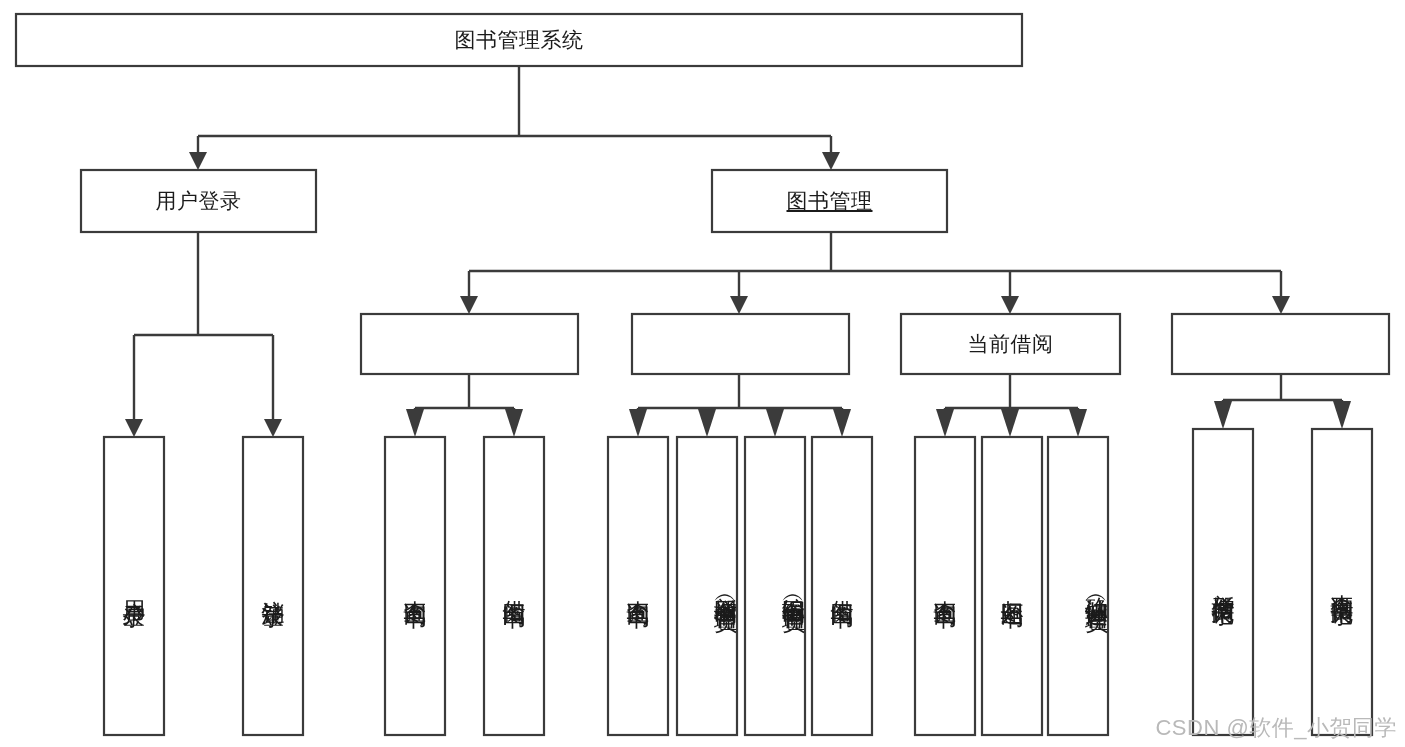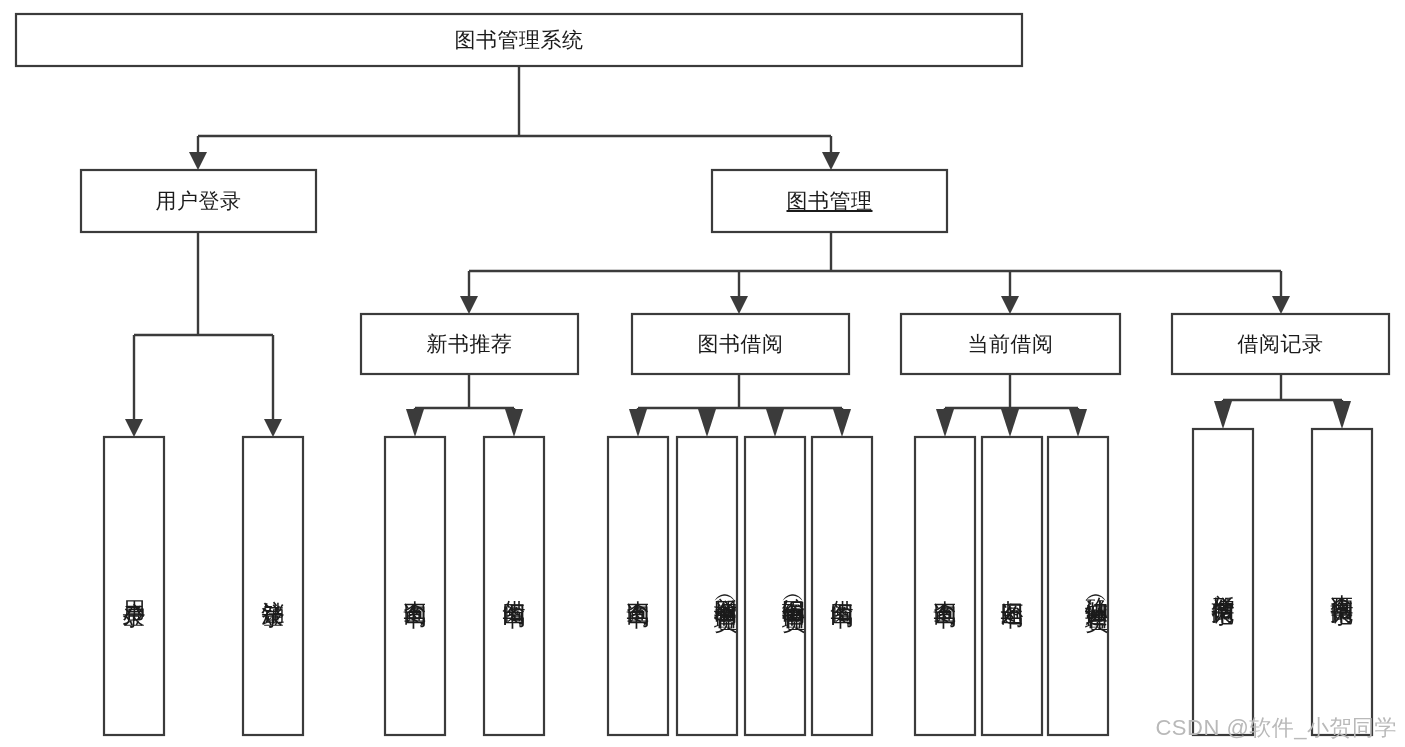--- a/index.html
+++ b/index.html
@@ -189,24 +189,21 @@
 
     <rect class="node-box" x="1193" y="429" width="60" height="306"></rect>
     <rect class="node-box" x="1312" y="429" width="60" height="306"></rect>
   </svg>
 
   <div class="node-label horizontal" style="left:16px; top:14px; width:1006px; height:52px;">图书管理系统</div>
 
   <div class="node-label horizontal" style="left:81px; top:170px; width:235px; height:62px;">用户登录</div>
   <div class="node-label horizontal" style="left:712px; top:170px; width:235px; height:62px;text-decoration:underline;">图书管理</div>
 
-  <div class="node-label horizontal" style="left:361px; top:314px; width:217px; height:60px;">新书推荐</div>
-  <div class="node-label horizontal" style="left:632px; top:314px; width:217px; height:60px;">图书借阅</div>
   <div class="node-label horizontal" style="left:901px; top:314px; width:219px; height:60px;text-align:center;">当前借阅</div>
-  <div class="node-label horizontal" style="left:1172px; top:314px; width:217px; height:60px;">借阅记录</div>
 
   <div class="node-label vertical" style="left:104px; top:437px; width:60px; height:298px;">用户登录</div>
   <div class="node-label vertical" style="left:243px; top:437px; width:60px; height:298px;">注销登录</div>
 
   <div class="node-label vertical" style="left:385px; top:437px; width:60px; height:298px;">查询图书</div>
   <div class="node-label vertical" style="left:484px; top:437px; width:60px; height:298px;">借阅图书</div>
 
   <div class="node-label vertical" style="left:608px; top:437px; width:60px; height:298px;">查询图书</div>
   <div class="node-label vertical top-aligned" style="left:677px; top:437px; width:60px; height:298px;">新增图书（管理员）</div>
   <div class="node-label vertical top-aligned" style="left:745px; top:437px; width:60px; height:298px;">编辑图书（管理员）</div>

